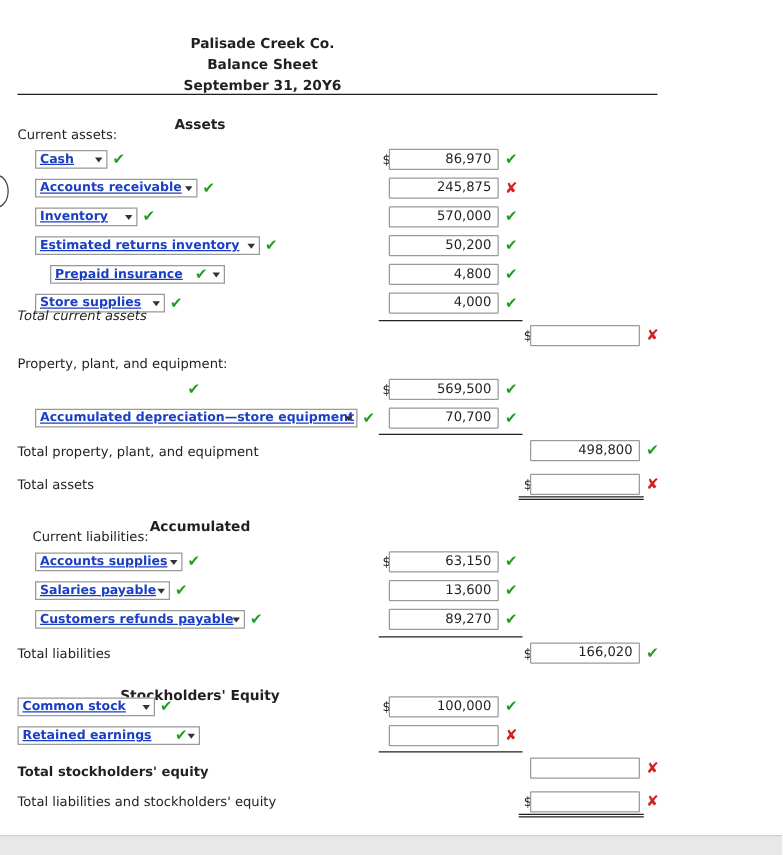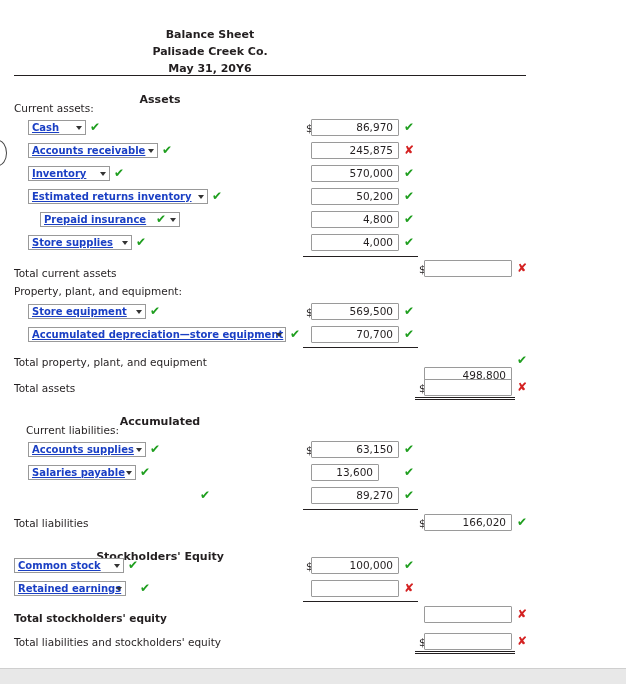--- a/index.html
+++ b/index.html
@@ -132,23 +132,23 @@
 </style>
 </head>
 <body>
 
 <div id="page">
 
   <div class="left-arc"></div>
 
 
   <div class="title-block">
+    <div>Palisade Creek Co.</div>
     <div>Balance Sheet</div>
-    <div>Palisade Creek Co.</div>
-    <div>May 31, 20Y6</div>
+    <div>September 31, 20Y6</div>
   </div>
 
   <div class="hrule" style="top:75px;"></div>
 
   <div class="section-head" style="left:10px; top:81px;">Assets</div>
 
   <div class="row-label" style="left:14px; top:102px;">Current assets:</div>
 
   <div class="sel" style="left:28px; top:120px; width:58px;">
     <span>Cash</span>
@@ -194,48 +194,44 @@
   <div class="sel" style="left:28px; top:235px; width:104px;">
     <span>Store supplies</span>
     <span class="caret"></span>
   </div>
   <div class="mark ok" style="left:136px; top:236px;">✔</div>
   <div class="amt" style="left:311px; top:234px; width:88px;">4,000</div>
   <div class="mark ok" style="left:404px; top:236px;">✔</div>
 
   <div class="uline" style="left:303px; top:256px; width:115px;"></div>
 
-  <div class="row-label" style="left:14px; top:267px;">Total current assets</div>
+  <div class="row-label" style="left:14px; top:247px;font-style:italic;">Total current assets</div>
   <div class="dollar" style="left:419px; top:263px;">$</div>
   <div class="amt" style="left:424px; top:260px; width:88px;"></div>
   <div class="mark bad" style="left:517px; top:262px;">✘</div>
 
   <div class="row-label" style="left:14px; top:285px;">Property, plant, and equipment:</div>
 
-  <div class="sel" style="left:28px; top:304px; width:118px;">
-    <span>Store equipment</span>
-    <span class="caret"></span>
-  </div>
   <div class="mark ok" style="left:150px; top:305px;">✔</div>
   <div class="dollar" style="left:306px; top:306px;">$</div>
   <div class="amt" style="left:311px; top:303px; width:88px;">569,500</div>
   <div class="mark ok" style="left:404px; top:305px;">✔</div>
 
   <div class="sel" style="left:28px; top:327px; width:258px;">
     <span>Accumulated depreciation—store equipment</span>
     <span class="caret"></span>
   </div>
   <div class="mark ok" style="left:290px; top:328px;">✔</div>
   <div class="amt" style="left:311px; top:326px; width:88px;">70,700</div>
   <div class="mark ok" style="left:404px; top:328px;">✔</div>
 
   <div class="uline" style="left:303px; top:347px; width:115px;"></div>
 
   <div class="row-label" style="left:14px; top:356px;">Total property, plant, and equipment</div>
-  <div class="amt" style="left:424px; top:352px; width:88px;margin-top:15px;">498,800</div>
+  <div class="amt" style="left:424px; top:352px; width:88px;">498,800</div>
   <div class="mark ok" style="left:517px; top:354px;">✔</div>
 
   <div class="row-label" style="left:14px; top:382px;">Total assets</div>
   <div class="dollar" style="left:419px; top:382px;">$</div>
   <div class="amt" style="left:424px; top:379px; width:88px;"></div>
   <div class="mark bad" style="left:517px; top:381px;">✘</div>
   <div class="dline" style="left:415px; top:397px; width:100px;"></div>
 
   <div class="section-head" style="left:10px; top:403px;">Accumulated</div>
 
@@ -248,23 +244,27 @@
   <div class="mark ok" style="left:150px; top:443px;">✔</div>
   <div class="dollar" style="left:306px; top:444px;">$</div>
   <div class="amt" style="left:311px; top:441px; width:88px;">63,150</div>
   <div class="mark ok" style="left:404px; top:443px;">✔</div>
 
   <div class="sel" style="left:28px; top:465px; width:108px;">
     <span>Salaries payable</span>
     <span class="caret"></span>
   </div>
   <div class="mark ok" style="left:140px; top:466px;">✔</div>
-  <div class="amt" style="left:311px; top:464px; width:68px;">13,600</div>
+  <div class="amt" style="left:311px; top:464px; width:88px;">13,600</div>
   <div class="mark ok" style="left:404px; top:466px;">✔</div>
 
+  <div class="sel" style="left:28px; top:488px; width:168px;">
+    <span>Customers refunds payable</span>
+    <span class="caret"></span>
+  </div>
   <div class="mark ok" style="left:200px; top:489px;">✔</div>
   <div class="amt" style="left:311px; top:487px; width:88px;">89,270</div>
   <div class="mark ok" style="left:404px; top:489px;">✔</div>
 
   <div class="uline" style="left:303px; top:509px; width:115px;"></div>
 
   <div class="row-label" style="left:14px; top:517px;">Total liabilities</div>
   <div class="dollar" style="left:419px; top:517px;">$</div>
   <div class="amt" style="left:424px; top:514px; width:88px;">166,020</div>
   <div class="mark ok" style="left:517px; top:516px;">✔</div>
@@ -273,21 +273,21 @@
 
   <div class="sel" style="left:14px; top:558px; width:110px;">
     <span>Common stock</span>
     <span class="caret"></span>
   </div>
   <div class="mark ok" style="left:128px; top:559px;">✔</div>
   <div class="dollar" style="left:306px; top:560px;">$</div>
   <div class="amt" style="left:311px; top:557px; width:88px;">100,000</div>
   <div class="mark ok" style="left:404px; top:559px;">✔</div>
 
-  <div class="sel" style="left:14px; top:581px; width:112px;text-decoration:underline;">
+  <div class="sel" style="left:14px; top:581px; width:146px;text-decoration:underline;">
     <span>Retained earnings</span>
     <span class="caret"></span>
   </div>
   <div class="mark ok" style="left:140px; top:582px;">✔</div>
   <div class="amt" style="left:311px; top:580px; width:88px;"></div>
   <div class="mark bad" style="left:404px; top:582px;">✘</div>
 
   <div class="uline" style="left:303px; top:601px; width:115px;"></div>
 
   <div class="row-label" style="left:14px; top:612px;font-weight:bold;">Total stockholders' equity</div>

